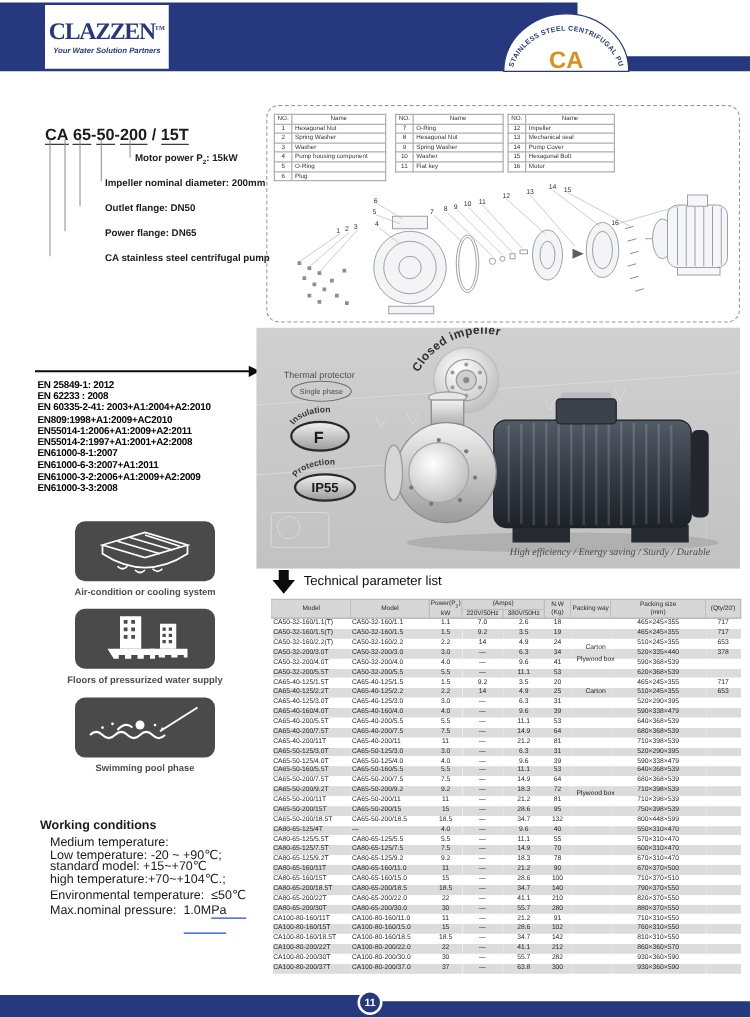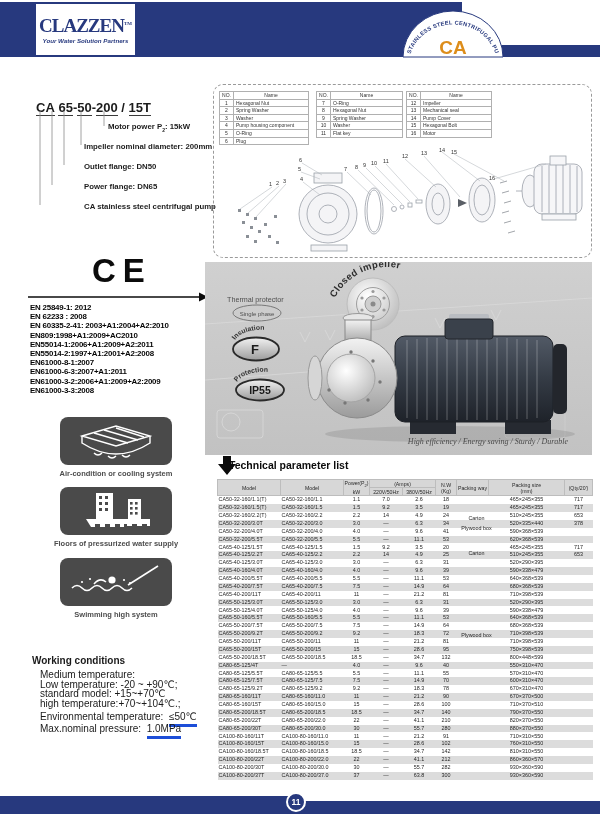--- a/index.html
+++ b/index.html
@@ -34,23 +34,23 @@
 .en-list{position:absolute;left:30px;top:303px;width:195px}
 .en-list div{font-size:7.9px;font-weight:bold;color:#050505;line-height:9.2px;white-space:nowrap;letter-spacing:-0.2px}
 
 .panel{position:absolute;left:205px;top:262px;width:387px;height:193px}
 
 .app-box{position:absolute;left:60px;width:112px;height:48px;background:#4a4a4a;border-radius:8px}
 .app-label{position:absolute;left:16px;width:200px;text-align:center;font-size:7.5px;font-weight:bold;color:#4d4d4d}
 
 .wc-title{position:absolute;left:32px;top:655px;font-size:10px;font-weight:bold;color:#1a1a1a}
 .wc-line{position:absolute;left:40px;font-size:10px;color:#1a1a1a;white-space:nowrap}
-.wc-underline{border-bottom:3px solid #1d4ed8;padding-bottom:2px}
-
-.tech-title{position:absolute;left:229px;top:459px;font-size:10.5px;font-weight:bold;color:#0b0b0b}
+.wc-underline{border-bottom:1px solid #1d4ed8;padding-bottom:12px}
+
+.tech-title{position:absolute;left:243px;top:459px;font-size:10.5px;font-weight:normal;color:#0b0b0b}
 .tech-arrow{position:absolute;left:217px;top:456px}
 .tech-table{position:absolute;left:217px;top:479px;width:375px;border-collapse:collapse;table-layout:fixed}
 .tech-table th{background:#d7d7d7;border:1px solid #bdbdbd;font-weight:normal;font-size:5.2px;
   color:#2a2a2a;text-align:center;padding:0;line-height:6.2px}
 .tech-table td{font-size:5.4px;color:#1f1f1f;text-align:center;padding:0 1px;height:7.88px;
   line-height:7.6px;white-space:nowrap;overflow:hidden}
 .tech-table td.l{text-align:left}
 .tech-table tbody tr:nth-of-type(even){background:#dcdcdc}
 .pk-overlay{position:absolute;left:460px;width:33px;text-align:center;font-size:5.4px;
   line-height:5.6px;color:#1f1f1f;pointer-events:none}
@@ -305,21 +305,20 @@
         <text x="167" y="16">11</text>
         <text x="186" y="11">12</text>
         <text x="205" y="8">13</text>
         <text x="223" y="4.5">14</text>
         <text x="235" y="6.5">15</text>
         <text x="273" y="33">16</text>
       </g>
     </svg>
   </div>
 
-  <div class="ce-mark">CE</div>
   <svg class="ce-arrow" width="220" height="310" viewBox="0 0 220 310">
     <line x1="28" y1="297" x2="200" y2="297" stroke="#0b0b0b" stroke-width="1.6"></line>
     <polygon points="199,292.5 208,297 199,301.5" fill="#0b0b0b"></polygon>
   </svg>
   <div class="en-list">
 
   <div>EN 25849-1: 2012</div>
       <div>EN 62233 : 2008</div>
       <div>EN 60335-2-41: 2003+A1:2004+A2:2010</div>
       <div>EN809:1998+A1:2009+AC2010</div>
@@ -491,21 +490,21 @@
       </g>
       <circle cx="52" cy="22" r="3.6" fill="#fff"></circle>
       <g fill="#fff">
         <circle cx="22" cy="24" r="1.1"></circle>
           <circle cx="30" cy="21" r="1.1"></circle>
           <circle cx="64" cy="22" r="1.1"></circle>
           <circle cx="70" cy="25" r="1.1"></circle>
       </g>
     </svg>
   </div>
-  <div class="app-label" style="top:610px">Swimming high system</div>
+  <div class="app-label" style="top:610px">Swimming pool phase</div>
 
   <div class="wc-title">Working conditions</div>
   <div class="wc-line" style="top:669px">Medium temperature:</div>
   <div class="wc-line" style="top:678.5px">Low temperature: -20 ~ +90℃;</div>
   <div class="wc-line" style="top:688px">standard  model: +15~+70℃</div>
   <div class="wc-line" style="top:697.5px">high temperature:+70~+104℃.;</div>
   <div class="wc-line" style="top:711px">
     <span>Environmental temperature:</span>&nbsp;&nbsp;<span class="wc-underline">≤50℃</span>
   </div>
   <div class="wc-line" style="top:723px">

